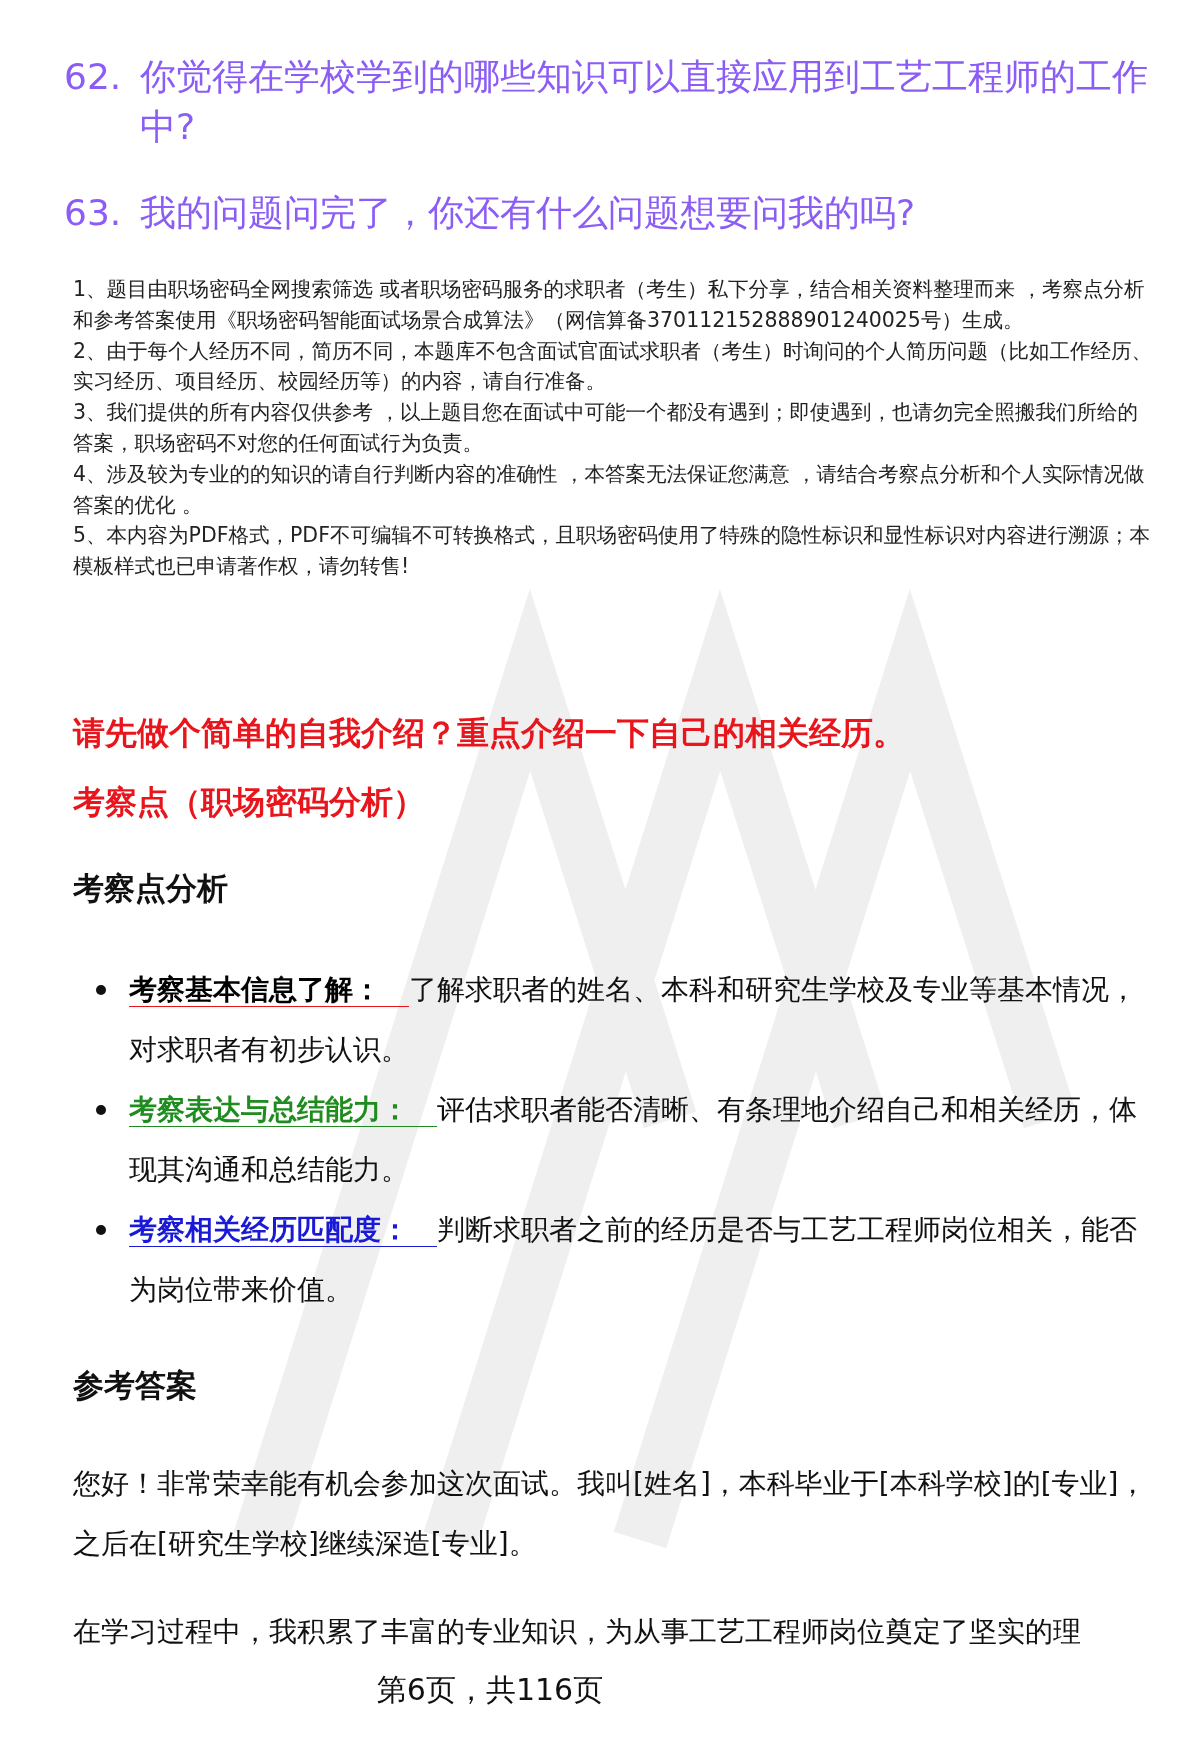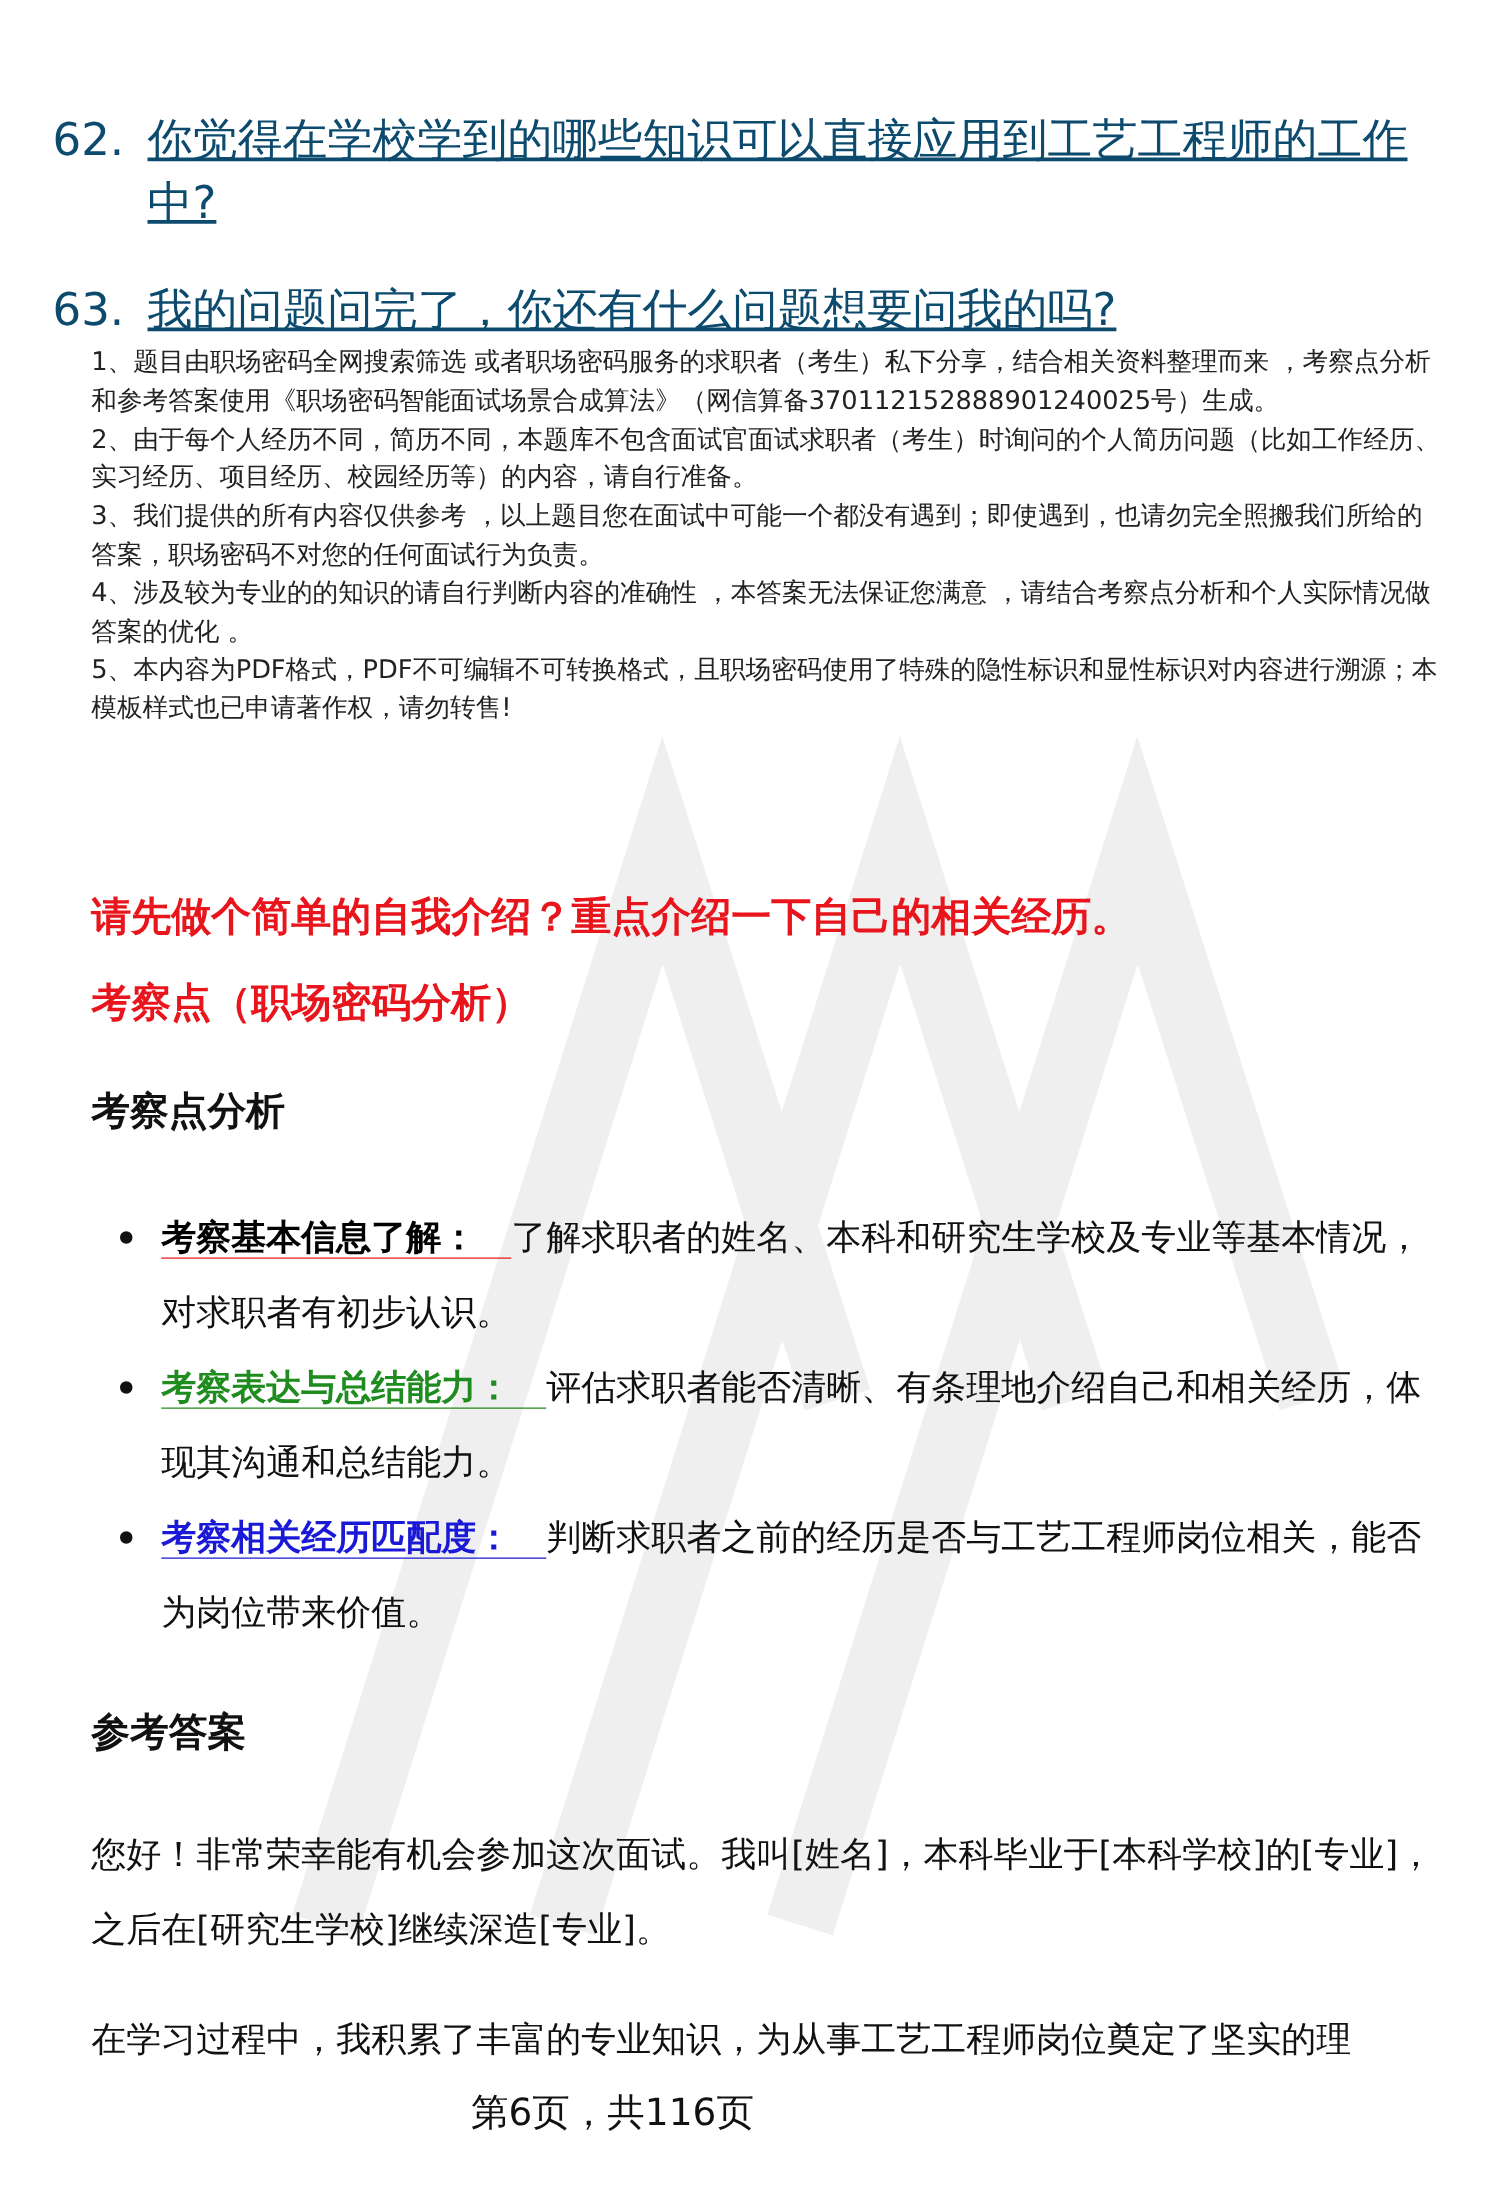--- a/index.html
+++ b/index.html
@@ -1,22 +1,22 @@
 <!DOCTYPE html>
 <html><head>
 <meta charset="utf-8">
 <style>
   html, body { margin: 0; padding: 0; background: #ffffff; }
   body { width: 1200px; height: 1755px; position: relative; overflow: hidden;
          font-family: "DejaVu Sans", "Liberation Sans", sans-serif; color: #111; }
   .watermark { position: absolute; left: 200px; top: 560px; width: 900px; height: 1000px;
                pointer-events: none; opacity: 0.06; }
-  .q { position: absolute; left: 42px; width: 1100px; font-size: 36px; line-height: 50px; color: #0c4a6e; margin-top: 36px; }
+  .q { position: absolute; left: 64px; width: 1100px; font-size: 36px; line-height: 50px; color: #8b5cf6; }
   .q .num { display: inline-block; width: 76px; }
-  .q .text { position: absolute; left: 76px; top: 0; width: 1060px; text-decoration: underline; }
+  .q .text { position: absolute; left: 76px; top: 0; width: 1060px; }
   .notes { position: absolute; left: 73px; top: 274px; width: 1085px; font-size: 20.5px; line-height: 30.8px; color: #222; }
   .notes p { margin: 0; }
   .red-title { position: absolute; left: 73px; font-size: 32px; font-weight: bold; color: #e8161c; }
   .section { position: absolute; left: 73px; font-size: 31px; font-weight: bold; color: #111; }
   .bullets { position: absolute; left: 96px; top: 960px; width: 1060px; margin: 0; padding: 0; list-style: none; }
   .bullets li { position: relative; padding-left: 33px; font-size: 28px; line-height: 60px; margin-bottom: 0; }
   .bullets li .dot { position: absolute; left: 0; top: 25px; width: 10px; height: 10px; border-radius: 50%; background: #111; }
   .bullets li .lbl { font-weight: bold; border-bottom: 1.5px solid; padding-right: 28px; }
   .answer { position: absolute; left: 73px; width: 1085px; font-size: 28px; line-height: 60px; }
   .answer p { margin: 0; }

